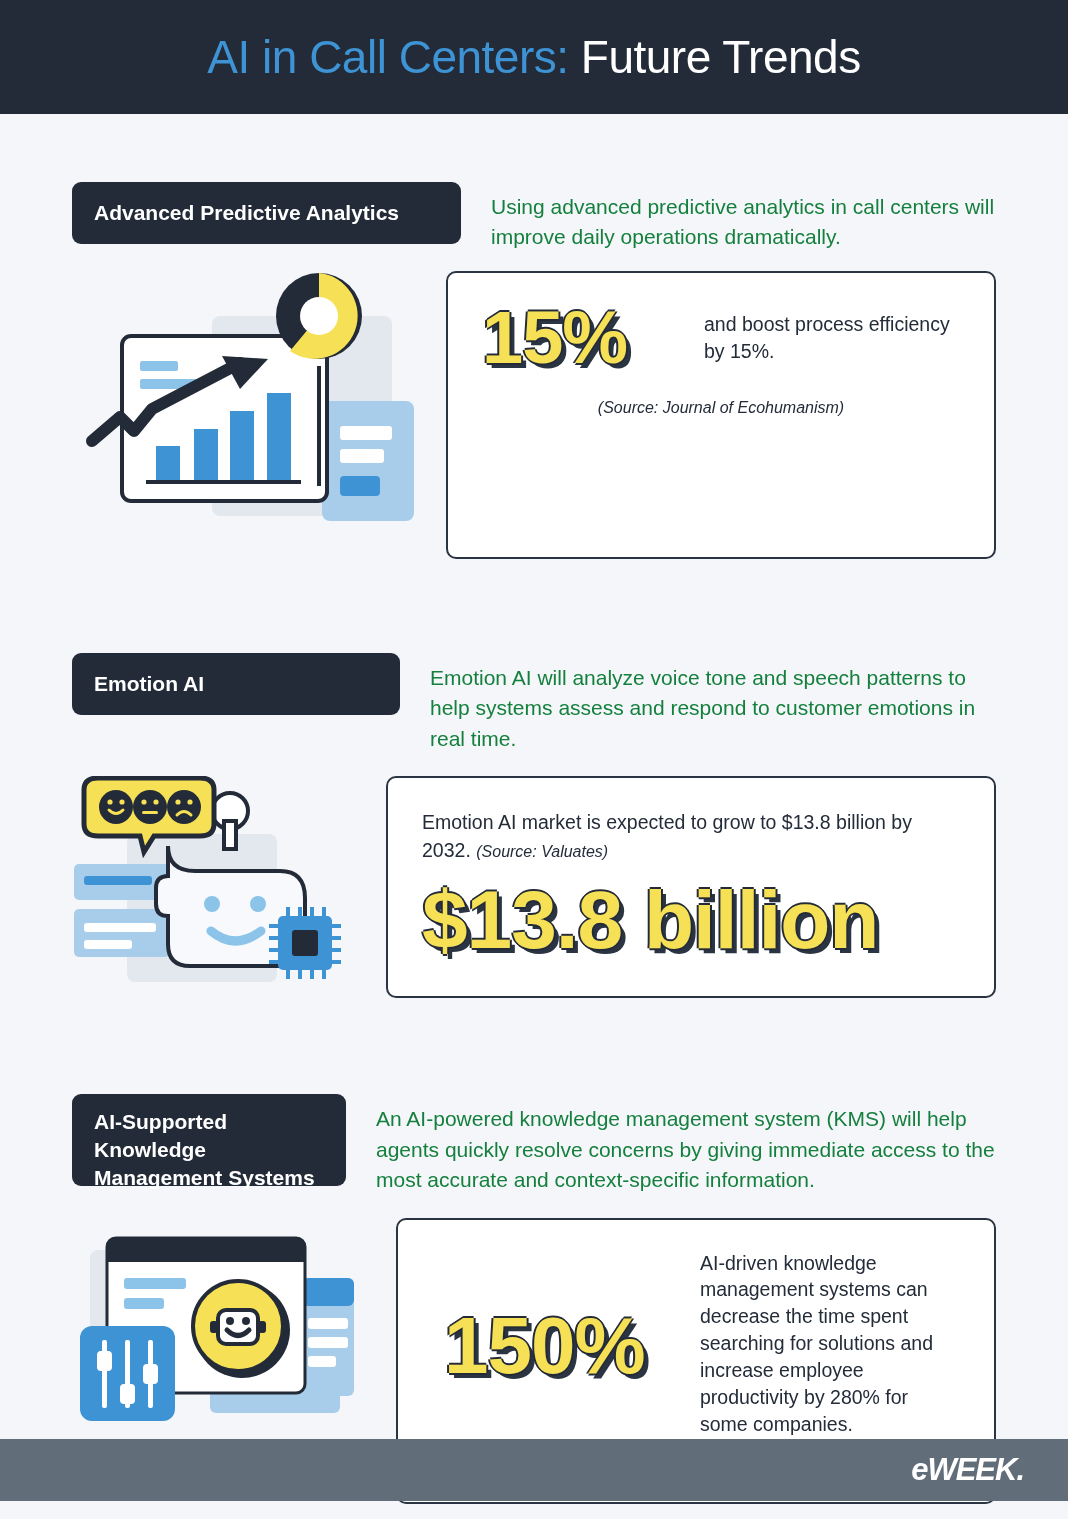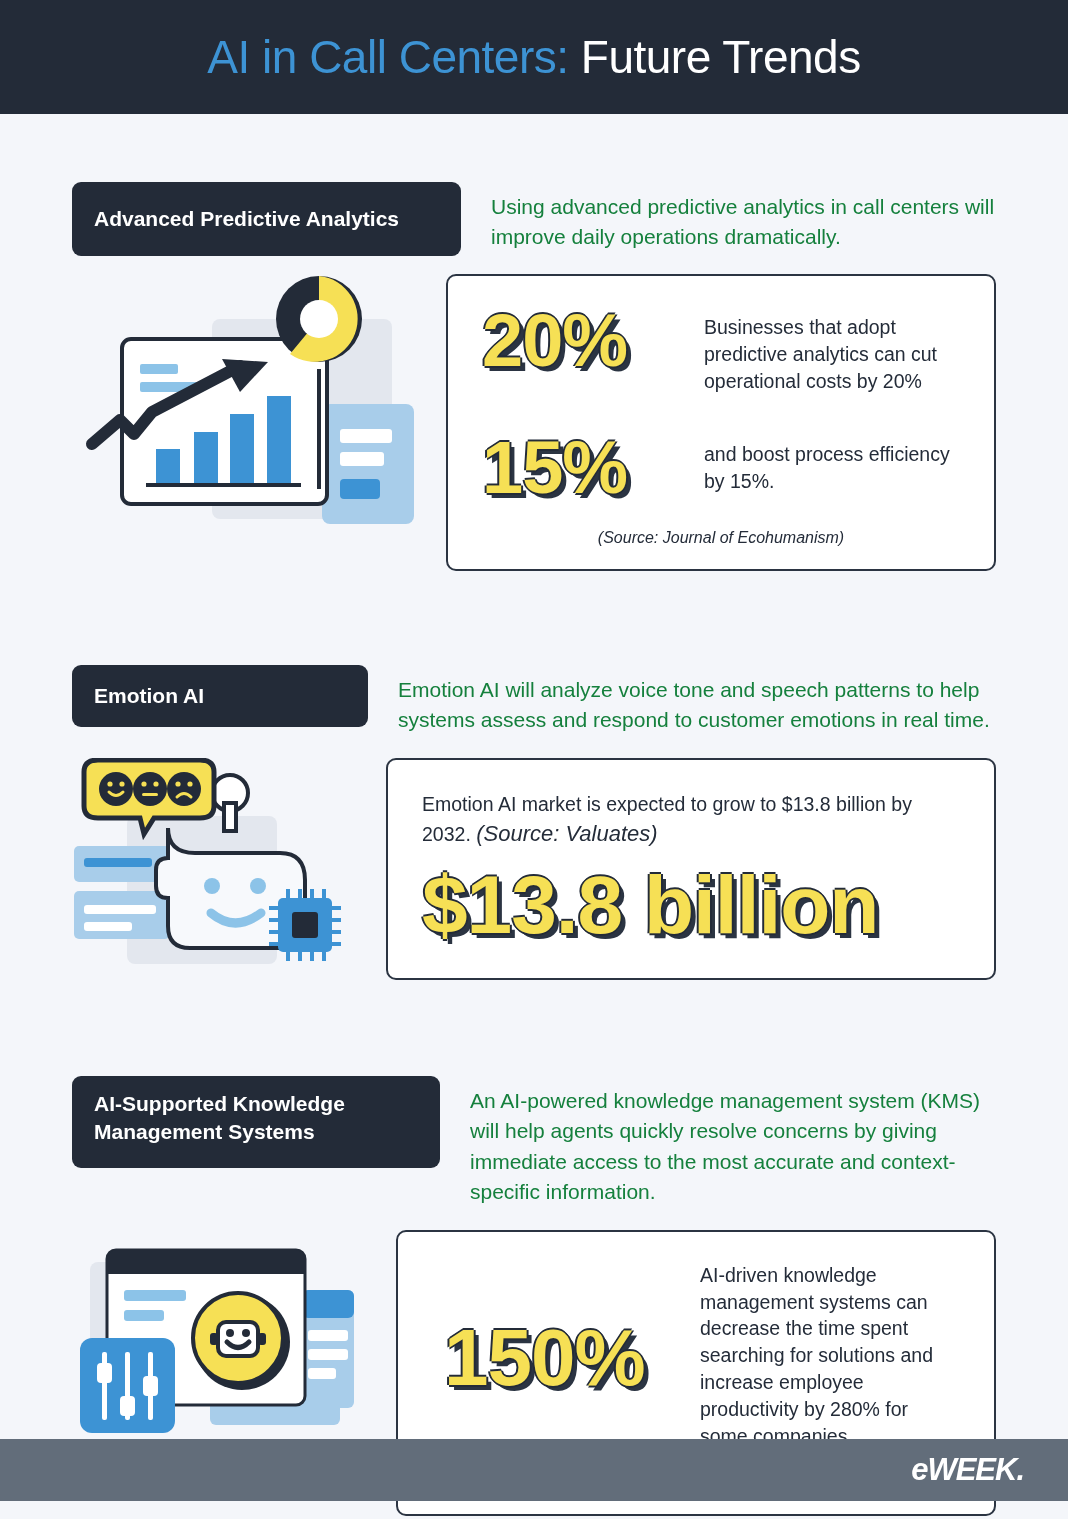--- a/index.html
+++ b/index.html
@@ -52,23 +52,23 @@
     color: #ffffff;
     border-radius: 9px;
     font-size: 21px;
     font-weight: bold;
     line-height: 1.32;
     padding: 18px 22px;
     display: flex;
     align-items: center;
     flex: 0 0 auto;
   }
-  .badge-1 { width: 389px; height: 74px; }
-  .badge-2 { width: 296px; height: 62px; }
-  .badge-3 { width: 368px; height: 92px; align-items: flex-start; padding-top: 14px; }
+  .badge-1 { width: 389px; height: 62px; }
+  .badge-2 { width: 328px; height: 62px; }
+  .badge-3 { width: 274px; height: 92px; align-items: flex-start; padding-top: 14px; }
 
   .sec-desc {
     font-size: 21px;
     line-height: 1.45;
     color: #15803d;
     padding-top: 10px;
     flex: 1 1 auto;
   }
 
   .sec-body {
@@ -130,21 +130,21 @@
   .card-lede {
     font-size: 19.5px;
     line-height: 1.45;
     color: #242c39;
   }
   .src {
     font-size: 16px;
     font-style: italic;
     color: #242c39;
   }
-  .src-inline { font-size: 22px; font-style: italic; }
+  .src-inline { font-size: 16px; font-style: italic; }
   .src-block { margin-top: 26px; text-align: center; }
   .src-block-3 { margin-top: 7px; }
 
   
   .footer {
     position: absolute;
     left: 0; bottom: 18px;
     width: 1068px;
     height: 62px;
     background: #626d7a;
@@ -198,24 +198,20 @@
           <path d="M20 170 L48 146 L62 160 L80 138 L168 92" stroke="#232b38" stroke-width="12" fill="none" stroke-linecap="round" stroke-linejoin="round"></path>
           <path d="M150 85 L196 88 L168 118 Z" fill="#232b38"></path>
           <rect x="245" y="95" width="4" height="120" fill="#232b38"></rect>
           <circle cx="247" cy="45" r="43" fill="#232b38"></circle>
           <path d="M247 45 L247 2 A43 43 0 1 1 218 80 Z" fill="#f6e055"></path>
           <circle cx="247" cy="45" r="19" fill="#ffffff"></circle>
         </svg>
       </div>
 
       <div class="card card-1">
-        <div class="stat-row">
-          <div class="bignum bignum-sm">20%</div>
-          <div class="stat-text">Businesses that adopt predictive analytics can cut operational costs by 20%</div>
-        </div>
         <div class="stat-row">
           <div class="bignum bignum-sm">15%</div>
           <div class="stat-text">and boost process efficiency by 15%.</div>
         </div>
         <div class="src src-block">(Source: Journal of Ecohumanism)</div>
       </div>
     </div>
   </div>
 
   <div class="section sec2">

